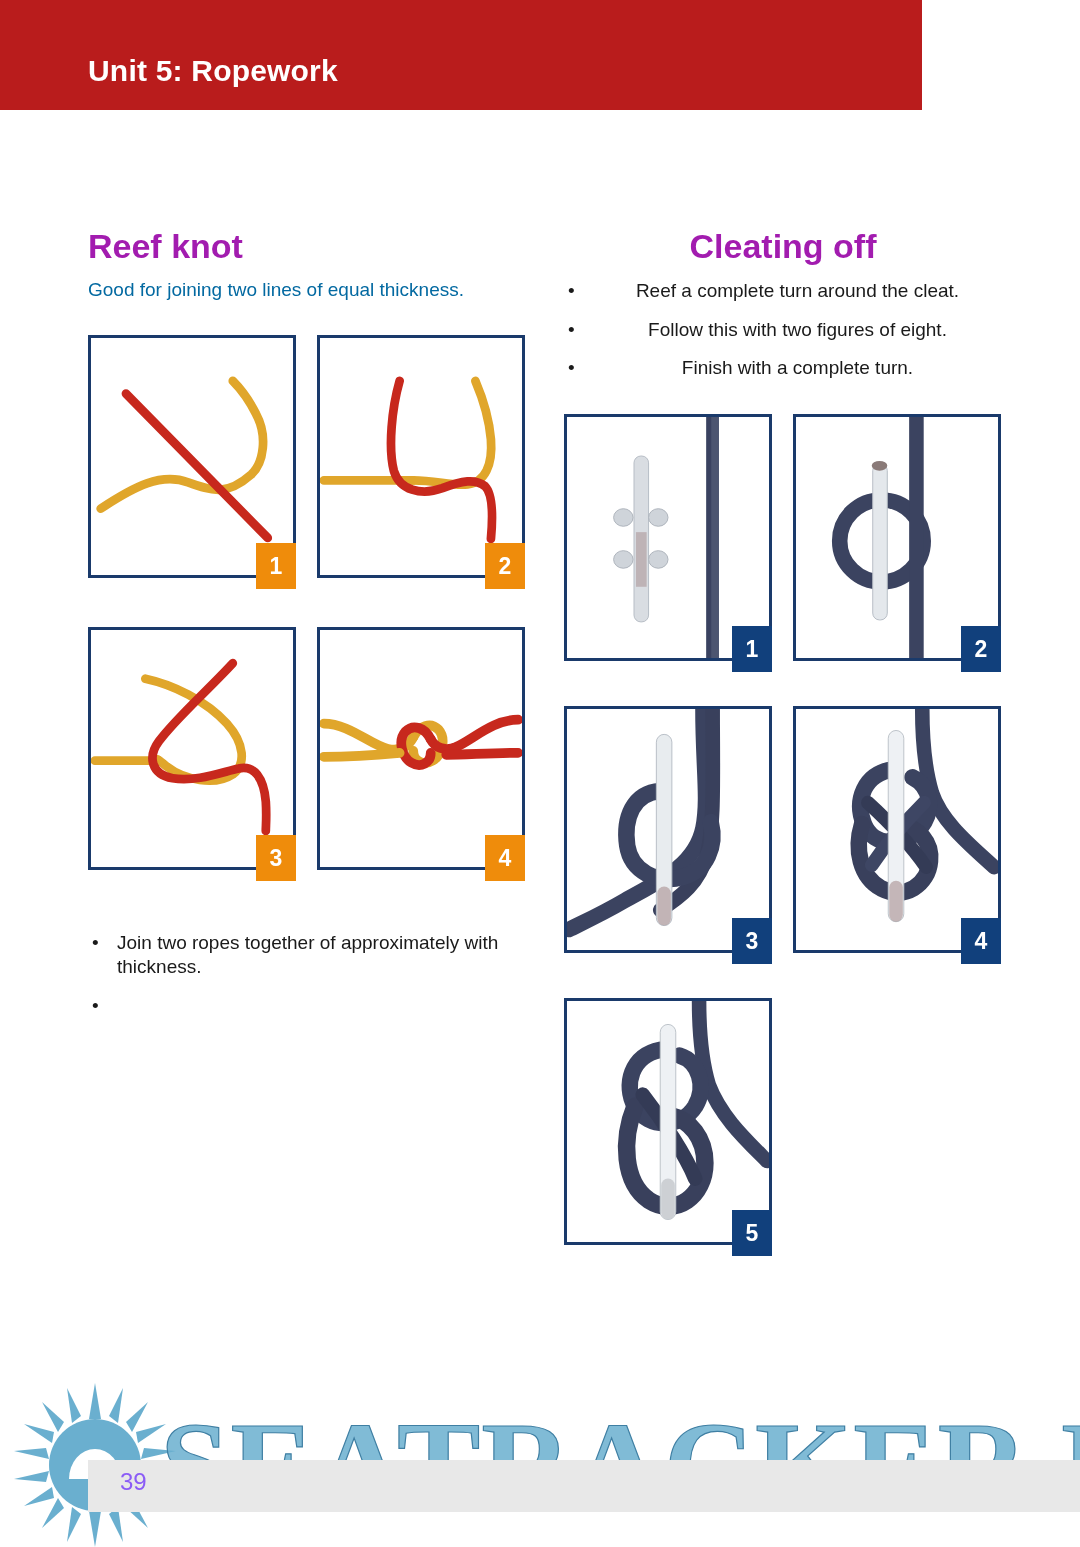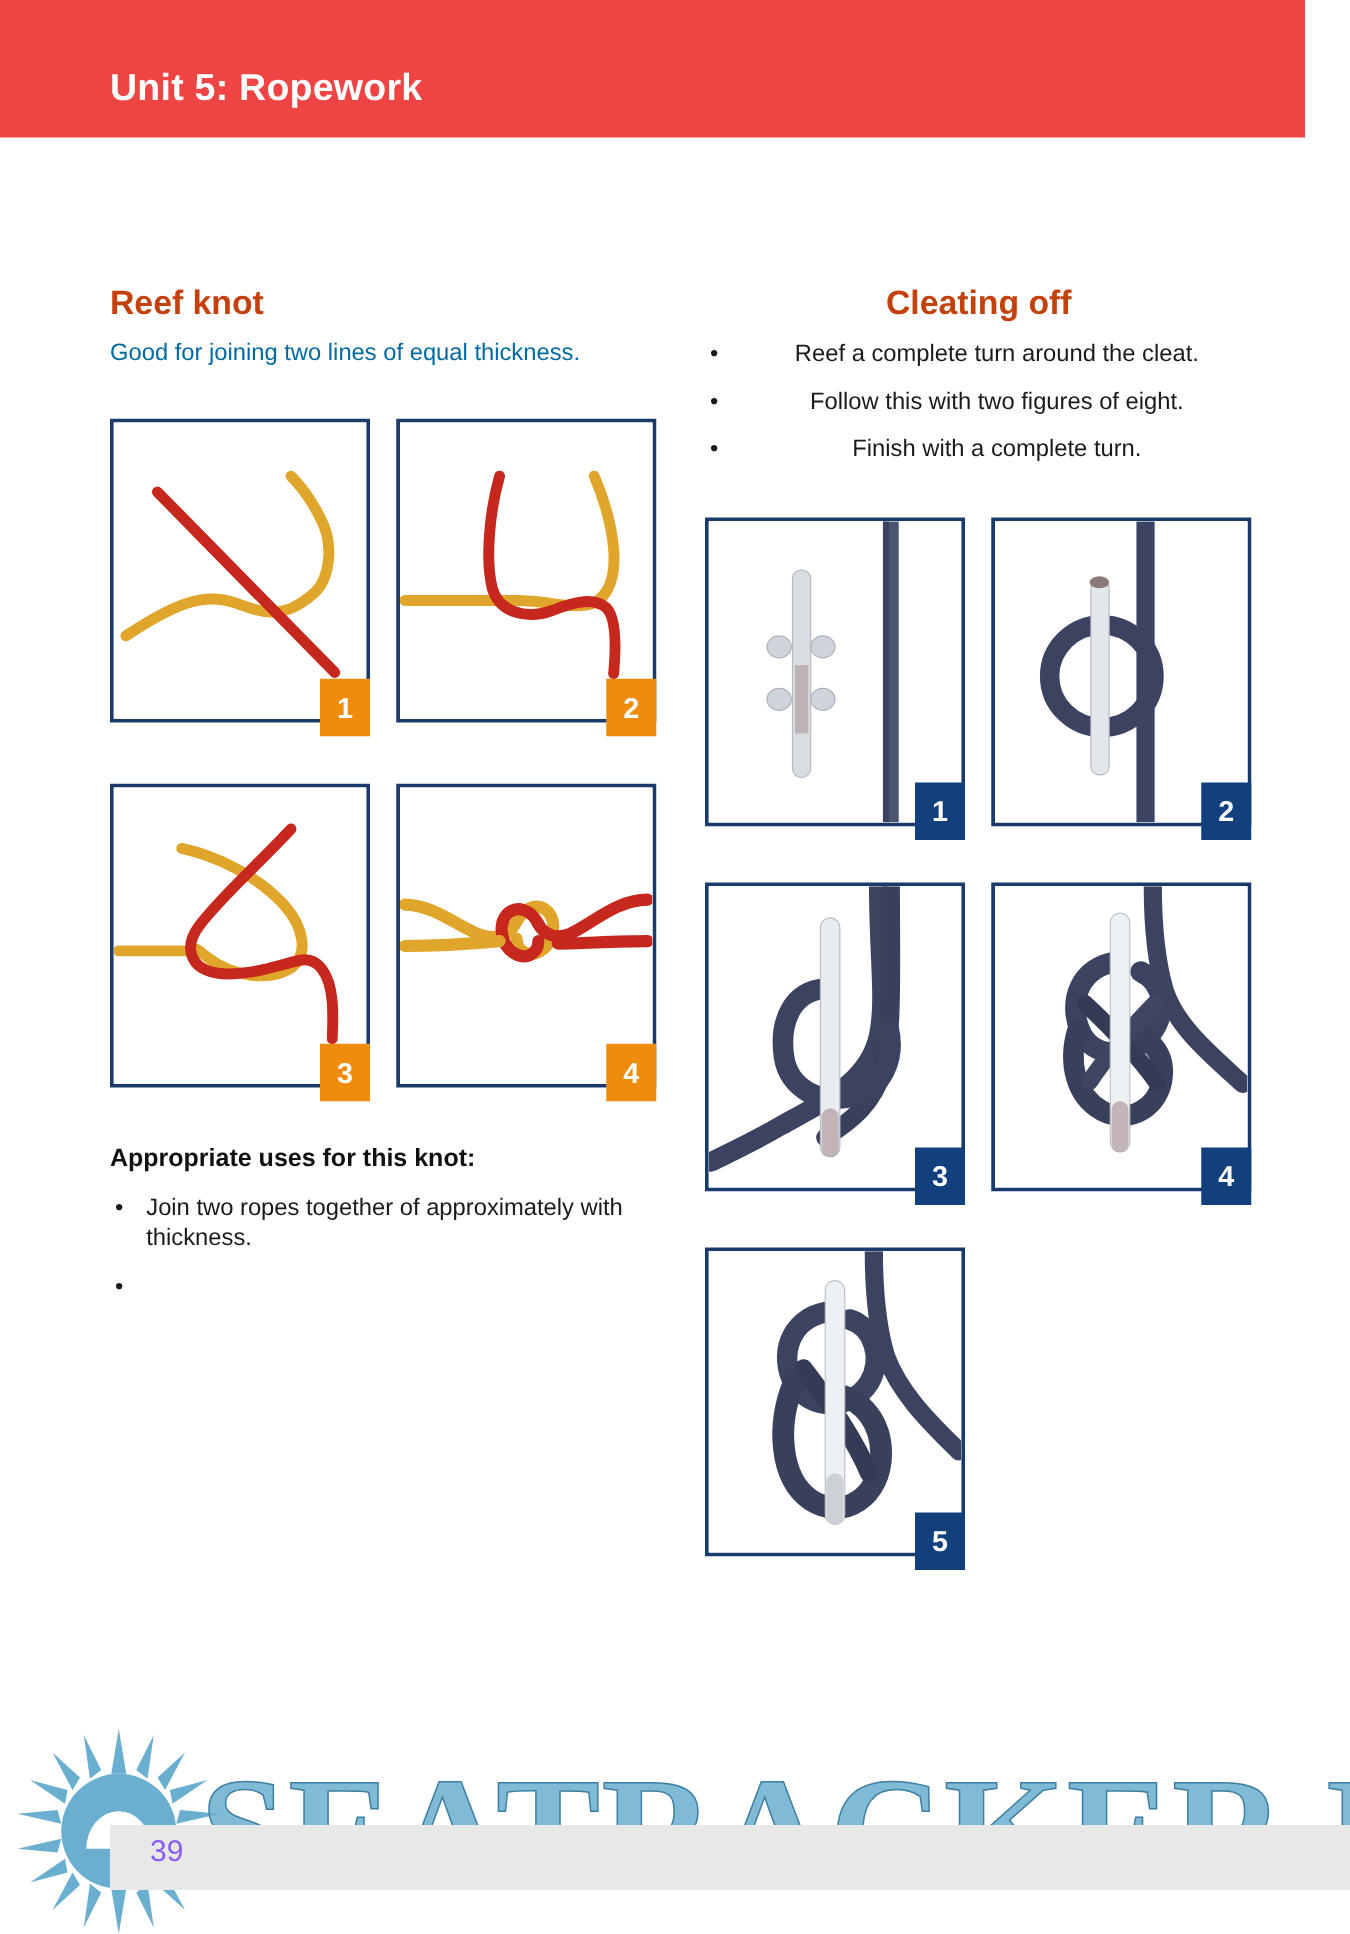--- a/index.html
+++ b/index.html
@@ -14,23 +14,23 @@
     overflow: hidden;
     font-family: "Liberation Sans", sans-serif;
     color: #1a1a1a;
   }
 
   
   .header-band {
     position: absolute;
     left: 0;
     top: 0;
-    width: 1044px;
+    width: 922px;
     height: 110px;
-    background: #ef4444;
+    background: #b91c1c;
   }
   .header-title {
     position: absolute;
     left: 88px;
     top: 54px;
     font-size: 30px;
     font-weight: bold;
     color: #ffffff;
     letter-spacing: 0.2px;
   }
@@ -44,23 +44,23 @@
   }
   .col-right {
     position: absolute;
     left: 564px;
     top: 228px;
     width: 438px;
     text-align: center;
   }
 
   .section-heading {
-    font-size: 27px;
+    font-size: 34px;
     font-weight: bold;
-    color: #c2410c;
+    color: #a21caf;
     margin: 0 0 12px 0;
     line-height: 1.1;
   }
   .lede {
     font-size: 19px;
     color: #0369a1;
     margin: 0;
     line-height: 1.35;
   }
 
@@ -214,21 +214,20 @@
         <path d="M114 112 C 108 100, 96 96, 88 104 C 80 113, 84 130, 94 136 C 104 142, 114 136, 114 126" stroke="#c7281d" stroke-width="10" fill="none" stroke-linecap="round"></path>
         <path d="M4 130 C 34 130, 60 128, 82 126" stroke="#e0a62b" stroke-width="10" fill="none" stroke-linecap="round"></path>
         <path d="M204 126 C 176 126, 150 128, 130 128" stroke="#c7281d" stroke-width="10" fill="none" stroke-linecap="round"></path>
       </svg>
     </div>
     <div class="badge orange">4</div>
   </div>
 </div>
 
 <div style="position:absolute; left:88px; top:915px; width:440px;">
-  <h3 class="uses-heading">Appropriate uses for this knot:</h3>
   <ul class="bullets" style="margin-top:16px;">
     <li>
       <span class="bullet-dot">•</span>
       <span>Join two ropes together of approximately with thickness.</span>
     </li>
     <li>
       <span class="bullet-dot">•</span>
     </li>
   </ul>
 </div>

